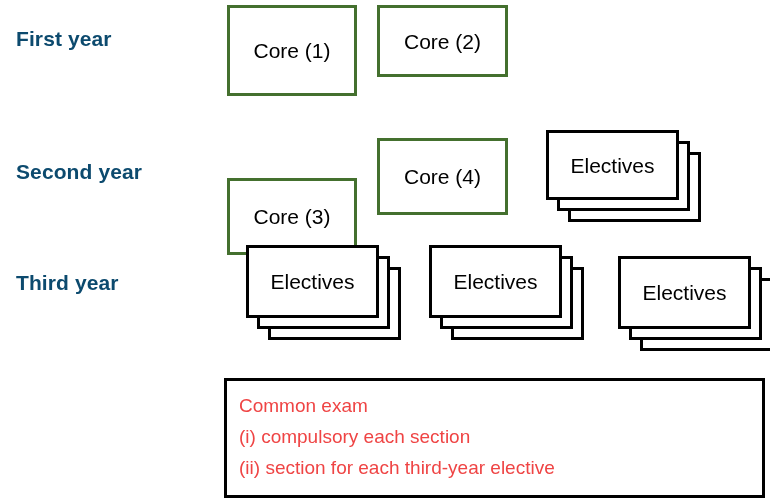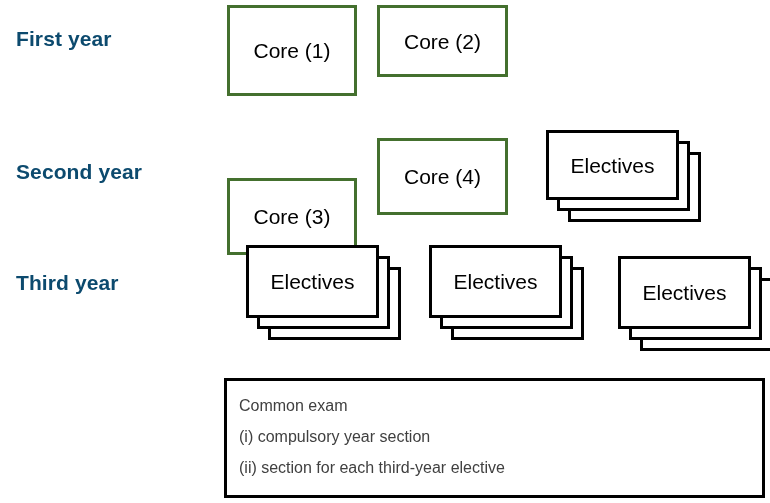--- a/index.html
+++ b/index.html
@@ -82,23 +82,23 @@
     left: 224px;
     top: 378px;
     width: 541px;
     height: 120px;
     box-sizing: border-box;
     border: 3px solid #000000;
     background: #ffffff;
     padding: 9px 0 0 12px;
   }
   .exam-line {
-    font-size: 16px;
+    font-size: 19px;
     line-height: 31px;
-    color: #404040;
+    color: #ef4444;
     white-space: nowrap;
   }
 </style>
 </head>
 <body>
 
 <div id="diagram">
 
   <div class="row-label" id="label-first">First year</div>
 
@@ -149,17 +149,17 @@
   <div class="stack" style="left:600px; top:256px; width:155px; height:97px;">
     <div class="stack-sheet" style="left:22px; top:22px; width:133px; height:73px;"></div>
     <div class="stack-sheet" style="left:11px; top:11px; width:133px; height:73px;"></div>
     <div class="stack-sheet stack-front" style="left:0px; top:0px; width:133px; height:73px;">
       <span class="card-label">Electives</span>
     </div>
   </div>
 
   <div id="exam-box">
     <div class="exam-line">Common exam</div>
-    <div class="exam-line">(i) compulsory year section</div>
+    <div class="exam-line">(i) compulsory each section</div>
     <div class="exam-line">(ii) section for each third-year elective</div>
   </div>
 
 </div>
 
 </body></html>

